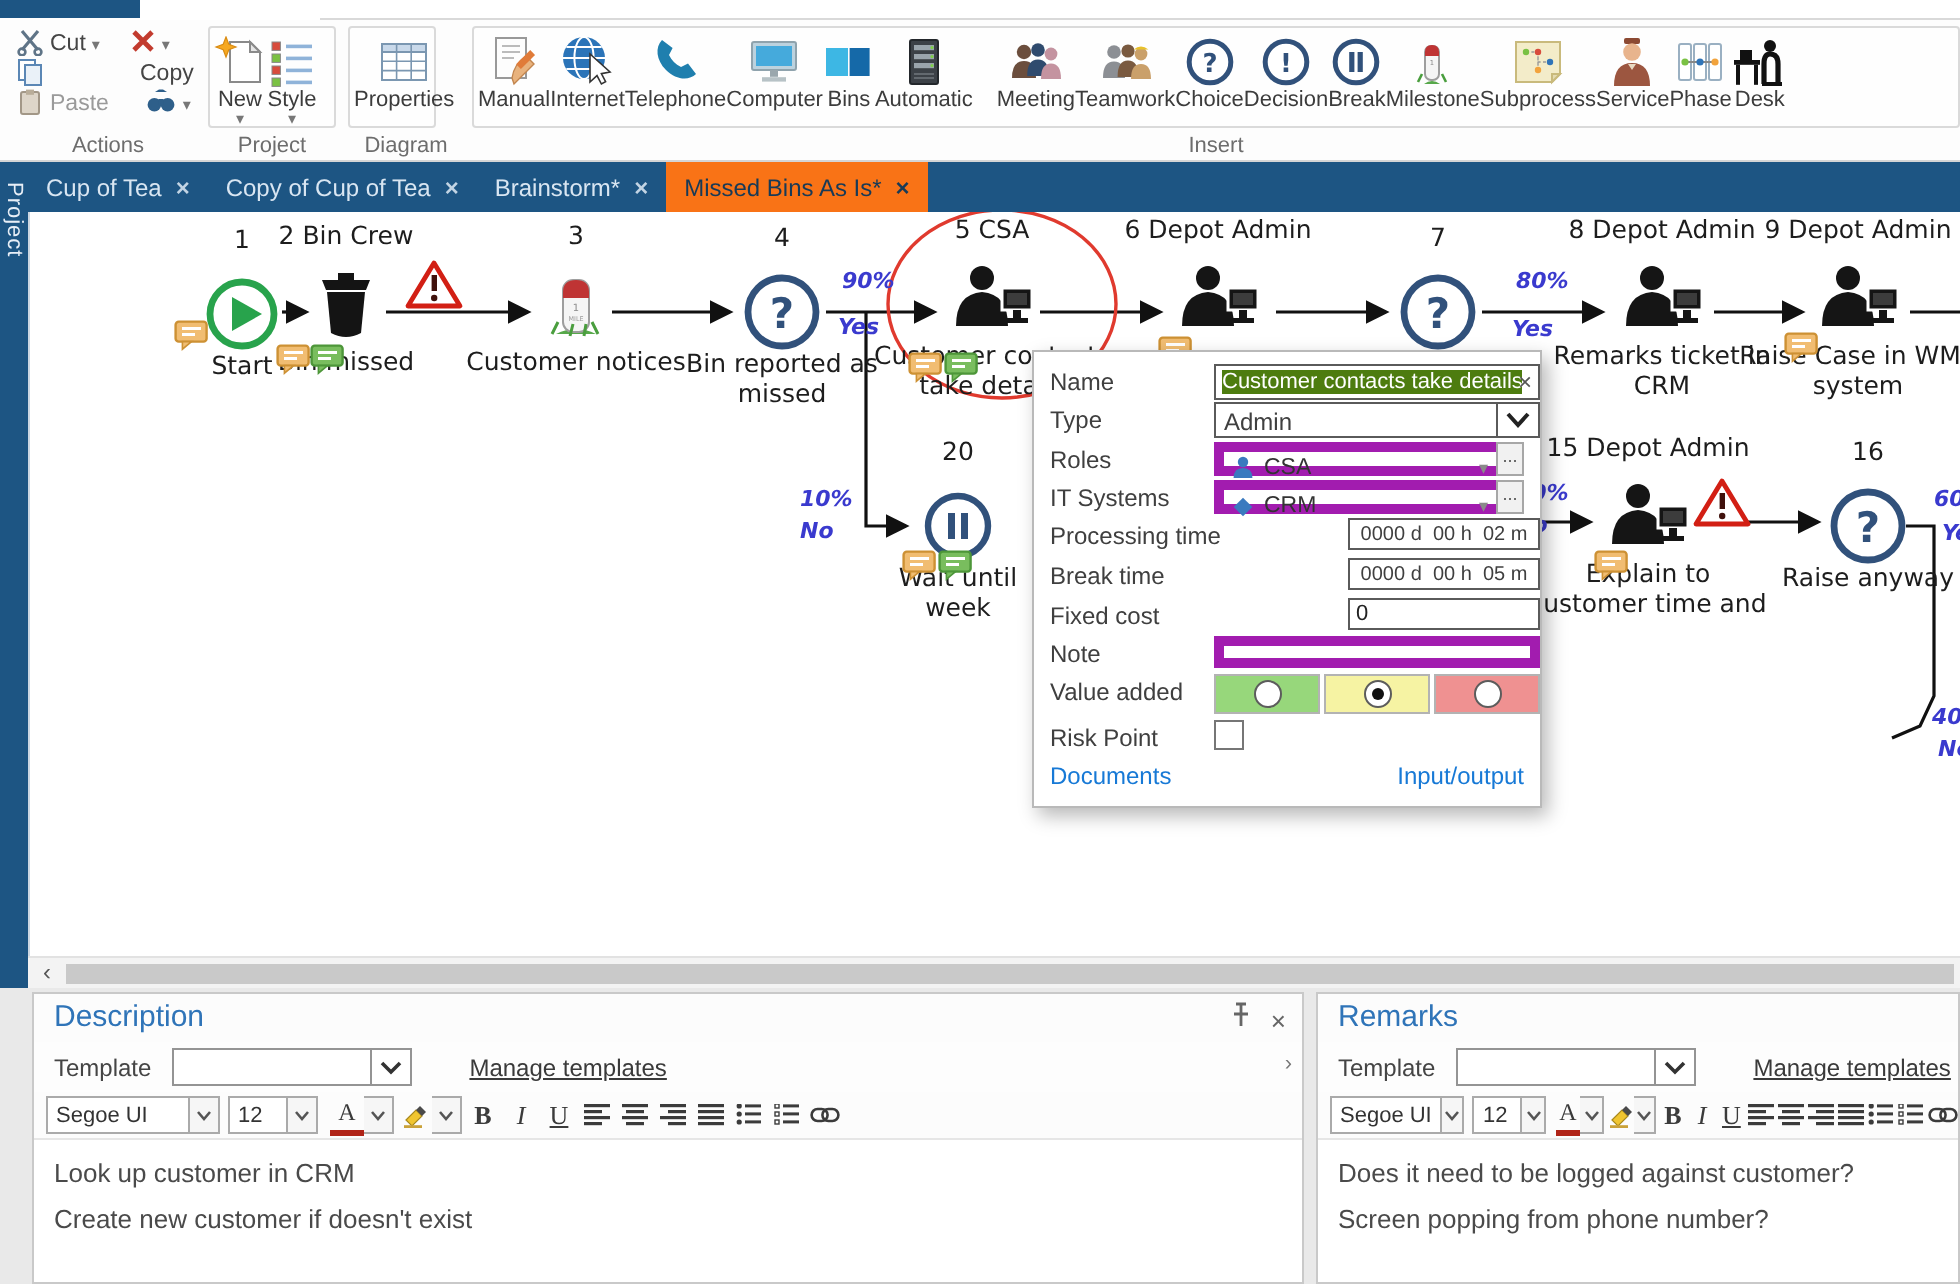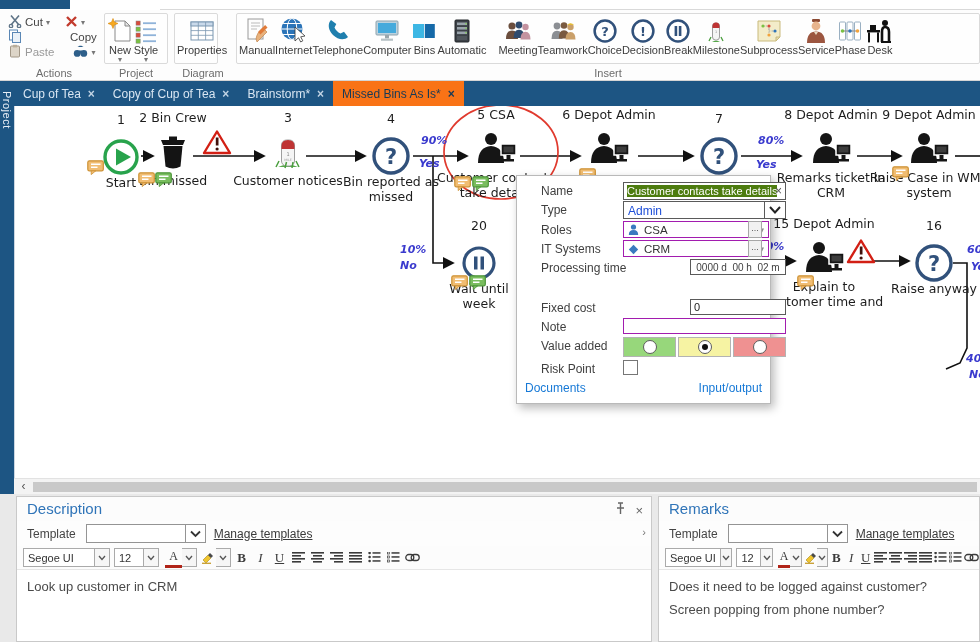--- a/index.html
+++ b/index.html
@@ -32,24 +32,24 @@
   .canvas{position:absolute;left:14px;top:106px;width:966px;height:372px;background:#fff;border-left:1px solid #ccd7e2;box-sizing:border-box}
   .canvas svg.flow{position:absolute;left:0;top:0;z-index:1}
   .n-number,.n-label{position:absolute;z-index:2;width:170px;text-align:center;font-family:"DejaVu Sans",sans-serif;color:#1d1d1d;white-space:nowrap}
   .n-number{font-size:12.5px}
   .n-label{font-size:12.5px;line-height:14.5px}
   .n-icon{position:absolute;z-index:2;width:48px;height:44px}
   .badge{position:absolute;z-index:3}
   .edge-label{position:absolute;z-index:2;font-family:"DejaVu Sans",sans-serif;font-size:11px;font-style:italic;font-weight:bold;color:#3a3ace;white-space:nowrap}
   
   .popup{position:absolute;left:501px;top:69px;width:253px;height:227px;background:#fff;border:1px solid #b9b9b9;box-shadow:3px 4px 9px rgba(0,0,0,.28);z-index:30;font-size:12px;color:#3f3f3f}
-  .prow{position:absolute;left:24px;right:8px}
+  .prow{position:absolute;left:8px;right:8px}
   .plabel{position:absolute;left:0;top:2px;font-size:12px;color:#3f3f3f}
   .pctl{position:absolute;box-sizing:border-box;background:#fff}
-  .inp{border:1px solid #a21caf}
+  .inp{border:5px solid #a21caf}
   .inp-dark{border:1px solid #5a5a5a}
   .name-inp{left:82px;top:0;width:163px;height:18px;display:flex;align-items:center;padding-left:3px}
   .sel{background:#4d7c0f;color:#fff;font-size:11px;white-space:nowrap}
   .name-x{position:absolute;right:3px;top:1px;color:#555;font-size:12px}
   .combo-chev{position:absolute;right:0;top:0;width:20px;height:100%;border-left:1px solid #5a5a5a;display:flex;align-items:center;justify-content:center}
   .mini-chev{color:#8a8a8a;font-size:9px;position:absolute;right:4px;top:3px}
   .dots-btn{position:absolute;right:0;top:0;width:14px;height:17px;border:1px solid #a7a7a7;background:#f1f1f1;font-size:9px;color:#555;text-align:center;line-height:13px;box-sizing:border-box}
   .timeval{font-size:10px;white-space:pre;display:flex;align-items:center;justify-content:center;font-family:"Liberation Sans",sans-serif}
   .va-cell{position:absolute;top:0;width:53px;height:20px;border:1px solid #b3b3b3;box-sizing:border-box;display:flex;align-items:center;justify-content:center}
   .radio{width:12px;height:12px;border-radius:50%;border:1px solid #5c5c5c;background:#fff;display:flex;align-items:center;justify-content:center}
@@ -62,21 +62,21 @@
   .hs-thumb{position:absolute;left:19px;top:3px;width:944px;height:10px;background:#c9c9c9}
   
   .bottom{position:absolute;left:0;top:494px;width:980px;height:148px;background:#e9e9e9}
   .panel{position:absolute;top:2px;height:146px;background:#fff;border:1px solid #c9c9c9;box-sizing:border-box}
   .p-head{position:absolute;left:0;top:0;right:0;height:24px;border-bottom:1px solid #e2e2e2;background:#fcfcfc}
   .p-title{position:absolute;left:10px;top:3px;font-size:15px;color:#2f74b8}
   .p-tools{position:absolute;right:8px;top:4px;display:flex;gap:9px;align-items:center;color:#666}
   .tpl-row{position:absolute;left:0;top:24px;right:0;height:25px;display:flex;align-items:center;font-size:12px;color:#454545;background:#fdfdfd}
   .tpl-combo{width:118px;height:17px;border:1px solid #949494;margin-left:10px;position:relative;background:#fff}
   .tpl-chev{position:absolute;right:0;top:0;width:19px;height:100%;border-left:1px solid #949494;display:flex;align-items:center;justify-content:center}
-  .tpl-link{margin-left:8px;text-decoration:underline;color:#3a3a3a}
+  .tpl-link{margin-left:29px;text-decoration:underline;color:#3a3a3a}
   .tpl-more{position:absolute;right:5px;top:5px;color:#777;font-size:11px}
   .ed-toolbar{position:absolute;left:0;top:49px;right:0;height:23px;display:flex;align-items:center;background:#fcfcfc;overflow:hidden;white-space:nowrap}
   .ed-combo{height:17px;border:1px solid #aaa;background:#fff;font-size:11px;color:#333;display:inline-flex;align-items:center;padding:0 4px;margin-left:6px}
   .ed-dd{display:inline-flex;width:14px;height:17px;border:1px solid #aaa;border-left:none;background:#f6f6f6;align-items:center;justify-content:center;font-size:8px;color:#555}
   .ed-btn{display:inline-flex;width:17px;height:18px;align-items:center;justify-content:center;margin-left:2px;color:#3b3b3b}
   .ed-b{font-family:"Liberation Serif",serif;font-weight:bold;font-size:13px}
   .ed-i{font-family:"Liberation Serif",serif;font-style:italic;font-size:13px}
   .ed-u{font-family:"Liberation Serif",serif;text-decoration:underline;font-size:13px}
   .colorA{font-family:"Liberation Serif",serif;font-size:12px;border-bottom:3px solid #b02418;line-height:11px}
   .p-text{position:absolute;left:0;top:72px;right:0;bottom:0;border-top:1px solid #e6e6e6;background:#fff;padding:5px 0 0 10px}
@@ -417,21 +417,21 @@
       <div class="prow" style="top:6px;height:18px">
         <span class="plabel">Name</span>
         <div class="pctl inp-dark name-inp">
           <span class="sel">Customer contacts take details</span>
           <span class="name-x">×</span>
         </div>
       </div>
       <div class="prow" style="top:25px;height:18px">
         <span class="plabel">Type</span>
         <div class="pctl inp-dark" style="left:82px;top:0;width:163px;height:18px">
-          <span style="position:absolute;left:4px;top:2px;color:#1d4ed8">Admin</span>
+          <span style="position:absolute;left:4px;top:2px;color:#404040">Admin</span>
           <span class="combo-chev">
             <svg width="12" height="8" viewBox="0 0 12 8">
                 <polyline points="1,1 6,6.5 11,1" fill="none" stroke="#222" stroke-width="2"></polyline>
               </svg>
           </span>
         </div>
       </div>
       <div class="prow" style="top:45px;height:17px">
         <span class="plabel">Roles</span>
         <div class="pctl inp" style="left:82px;top:0;width:146px;height:17px">
@@ -456,20 +456,26 @@
           </span>
           <span style="position:absolute;left:20px;top:1.5px;font-size:11.5px;color:#333">CRM</span>
           <span class="mini-chev">▾</span>
         </div>
         <div class="dots-btn">...</div>
       </div>
       <div class="prow" style="top:83px;height:16px">
         <span class="plabel">Processing time</span>
         <div class="pctl inp-dark timeval" style="left:149px;top:0;width:96px;height:16px">
           <span style="white-space:pre">0000 d  00 h  02 m</span>
+        </div>
+      </div>
+      <div class="prow" style="top:103px;height:16px">
+        <span class="plabel">Break time</span>
+        <div class="pctl inp-dark timeval" style="left:149px;top:0;width:96px;height:16px">
+          <span style="white-space:pre">0000 d  00 h  05 m</span>
         </div>
       </div>
       <div class="prow" style="top:123px;height:16px">
         <span class="plabel">Fixed cost</span>
         <div class="pctl inp-dark" style="left:149px;top:0;width:96px;height:16px">
           <span style="position:absolute;left:3px;top:1px;font-size:11px;color:#222">0</span>
         </div>
       </div>
       <div class="prow" style="top:142px;height:16px">
         <span class="plabel">Note</span>
@@ -811,20 +817,21 @@
           </span>
           <span class="ed-btn">
             <svg width="15" height="9" viewBox="0 0 15 9">
               <rect x="0.8" y="1.5" width="8" height="6" rx="3" fill="none" stroke="#3b3b3b" stroke-width="1.3"></rect>
               <rect x="6.2" y="1.5" width="8" height="6" rx="3" fill="none" stroke="#3b3b3b" stroke-width="1.3"></rect>
             </svg>
           </span>
         </div>
       <div class="p-text">
         <div class="p-line">Look up customer in CRM</div>
+        <div class="p-line">Create new customer if doesn't exist</div>
       </div>
     </div>
     <div class="panel" style="left:658px;width:322px">
       <div class="p-head">
         <span class="p-title">Remarks</span>
       </div>
       <div class="tpl-row">
           <span style="margin-left:10px">Template</span>
           <span class="tpl-combo">
             <span class="tpl-chev">

